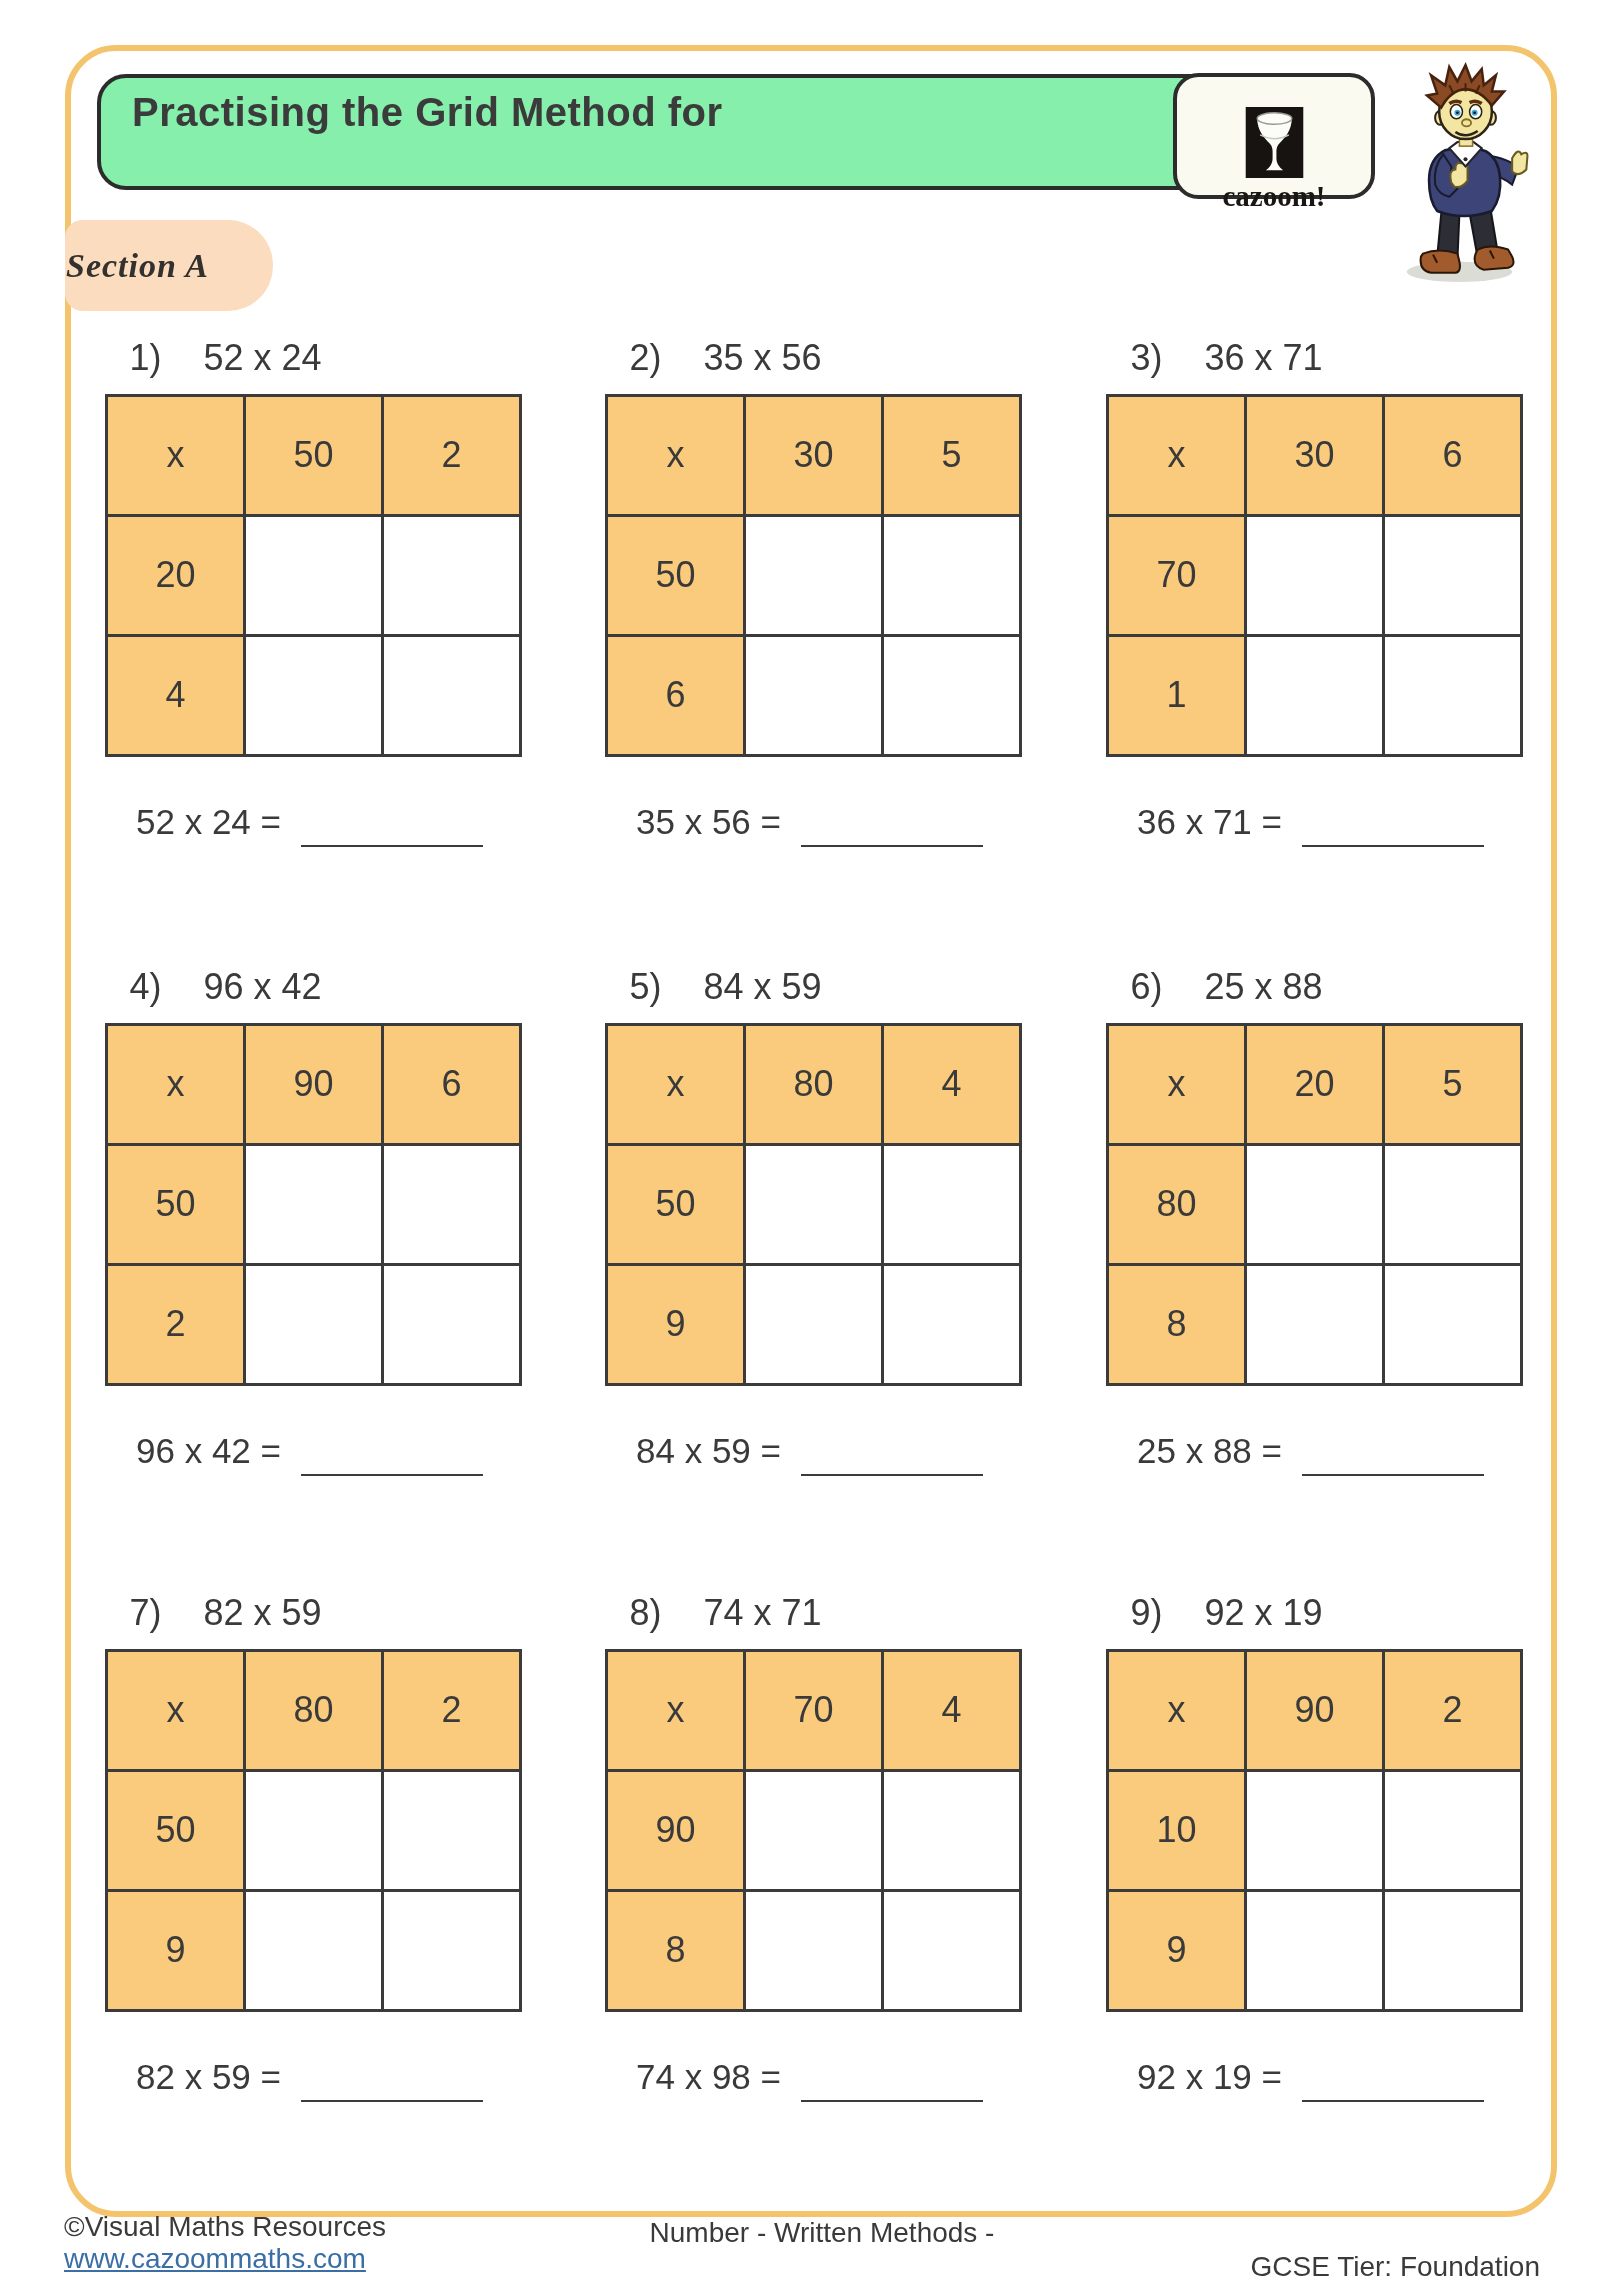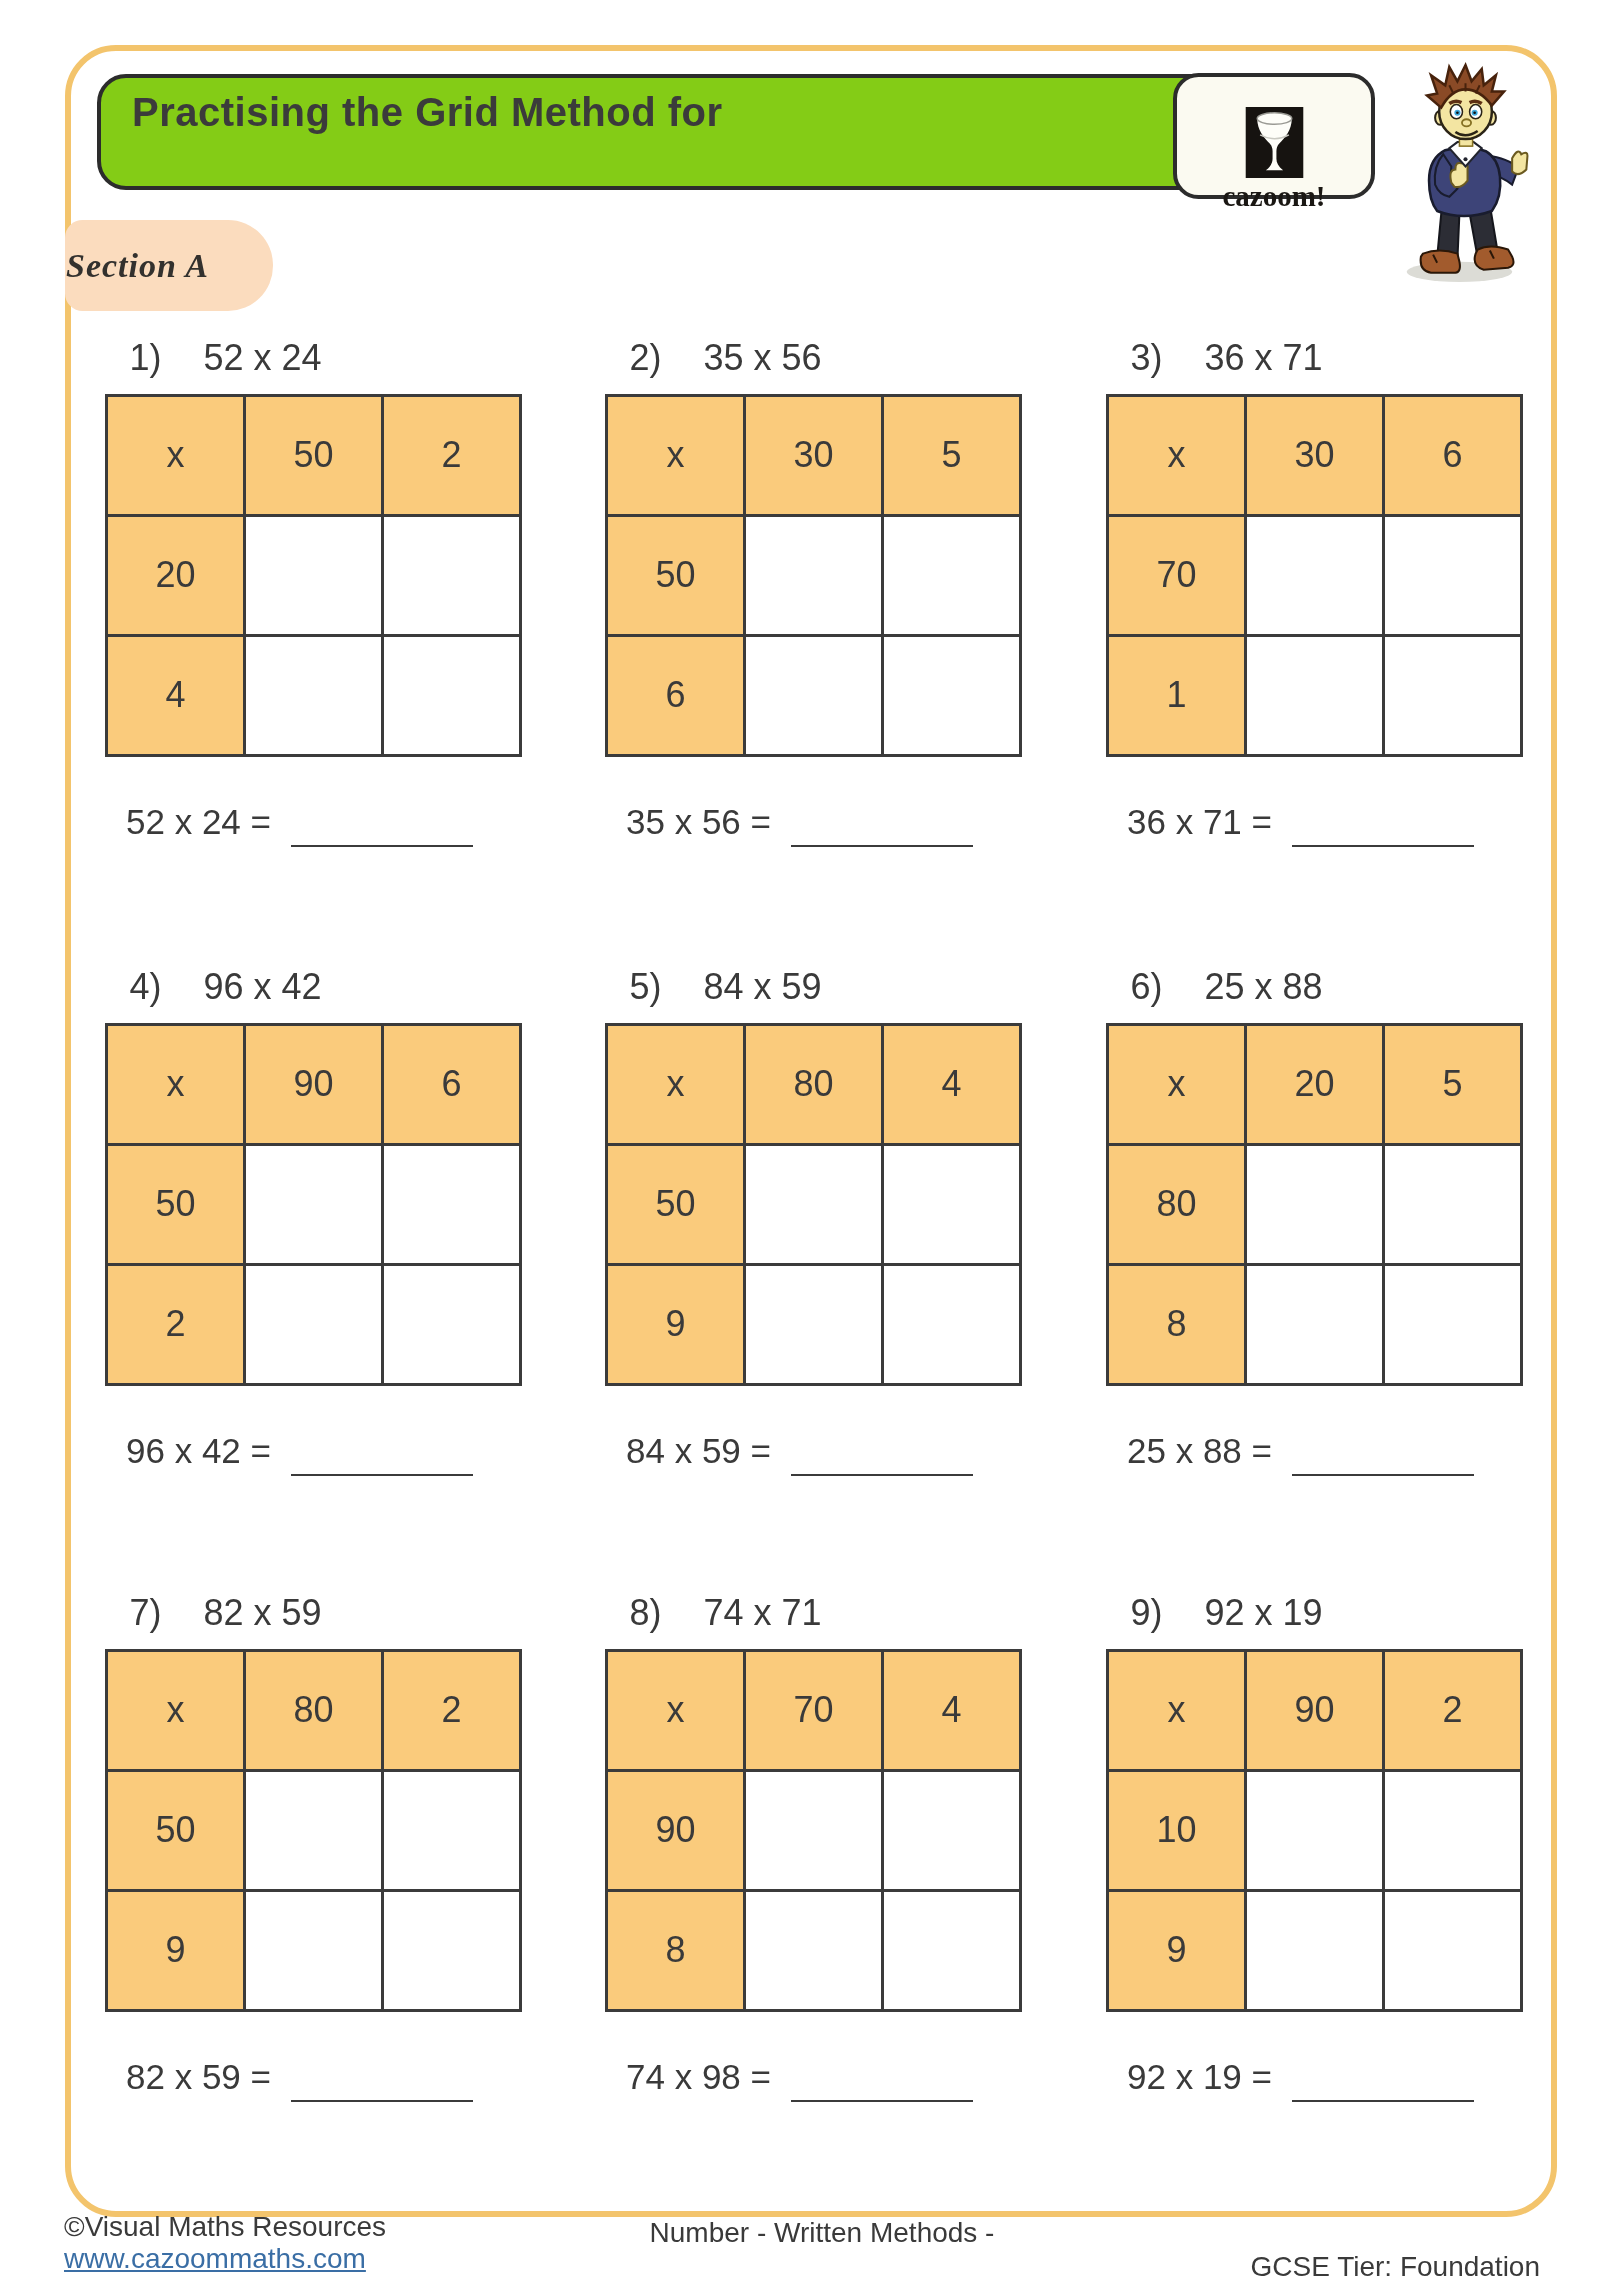--- a/index.html
+++ b/index.html
@@ -11,21 +11,21 @@
   }
   
   .page-border {
     position:absolute; left:65px; top:45px; width:1492px; height:2172px;
     border:6.9px solid #F3C46C; border-radius:51px;
     box-sizing:border-box; z-index:1; background:transparent;
   }
   
   .title-box {
     position:absolute; left:97px; top:74px; width:1274px; height:116px;
-    background:#84cc16; border:4.9px solid #2C2C2C; border-radius:29px;
+    background:#86efac; border:4.9px solid #2C2C2C; border-radius:29px;
     box-sizing:border-box; z-index:2; padding:11.8px 0 0 31px;
   }
   .title-line { font-size:40px; font-weight:bold; line-height:45px; color:#3b3b3b; letter-spacing:0.5px; }
   
   .logo-box {
     position:absolute; left:1173px; top:73px; width:202px; height:126px;
     background:#FBFAF1; border:4.9px solid #2C2C2C; border-radius:25.5px;
     box-sizing:border-box; z-index:3; text-align:center; padding-top:30px;
   }
   .logo-text {
@@ -49,21 +49,21 @@
   .r1 { top:337px; } .r2 { top:966px; } .r3 { top:1592px; }
   .plabel { font-size:36px; color:#3a3a3a; height:41px; margin-left:24.5px; white-space:nowrap; }
   .pexpr { margin-left:42px; }
   table.mgrid { border-collapse:collapse; margin-top:15.7px; }
   .mgrid td {
     width:135px; height:117px; border:3.9px solid #3b3b3b;
     text-align:center; vertical-align:middle; font-size:36px; background:#ffffff;
     color:#3a3a3a; padding:0;
   }
   .mgrid td.hl { background:#FACB7C; }
-  .equation { margin-top:45px; margin-left:21px; font-size:35px; white-space:nowrap; }
+  .equation { margin-top:45px; margin-left:31px; font-size:35px; white-space:nowrap; }
   .blank {
     display:inline-block; width:182px; height:33px;
     border-bottom:2.9px solid #3b3b3b; margin-left:19.6px; vertical-align:-13.7px;
   }
   
   .footer-left  { position:absolute; left:64px;  top:2211px; font-size:28px; line-height:32px; z-index:2; }
   .footer-link  { color:#3A6EA5; text-decoration:underline; cursor:pointer; }
   .footer-center{ position:absolute; left:430px; top:2215px; width:784px; text-align:center; font-size:28px; line-height:36px; z-index:2; }
   .footer-right { position:absolute; left:1168px; top:2251px; width:372px; text-align:right; font-size:28px; z-index:2; }
 </style>

